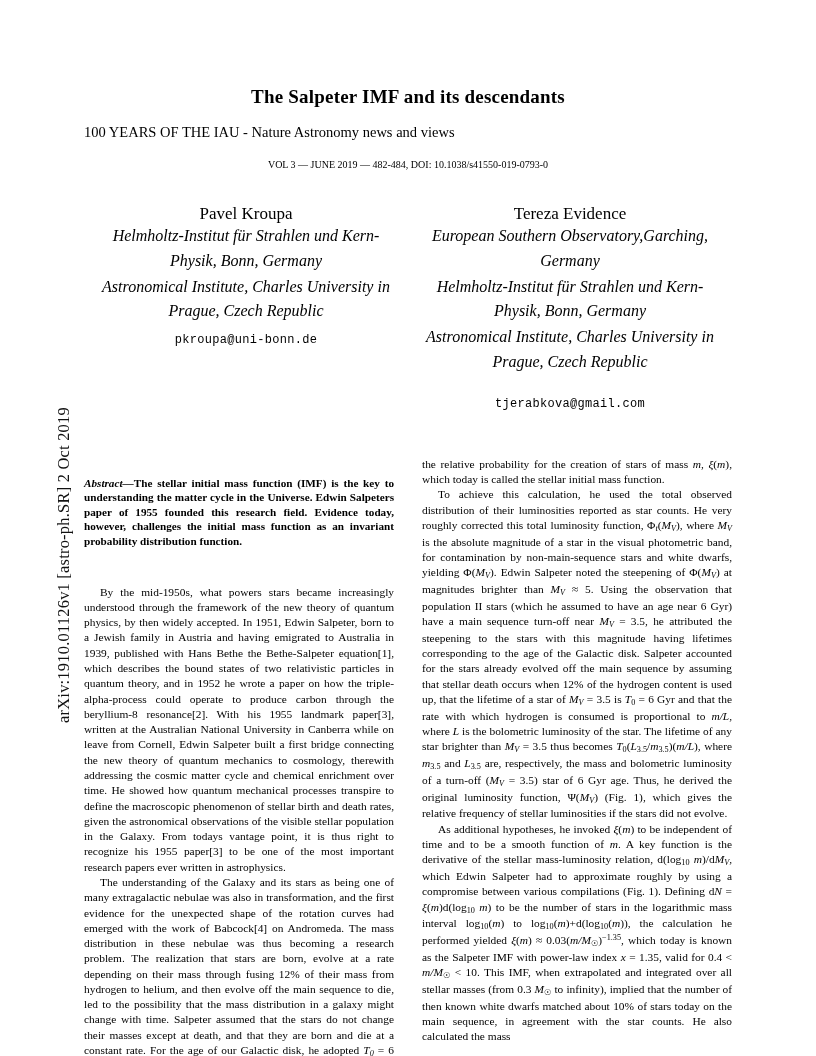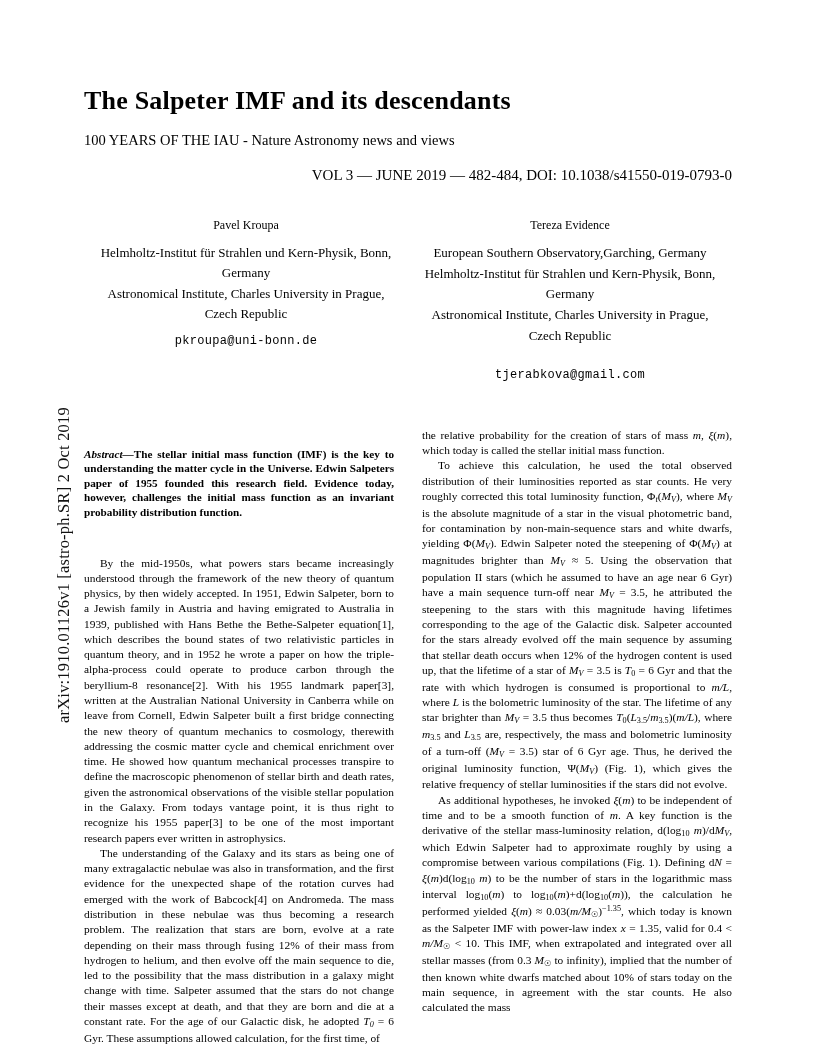--- a/index.html
+++ b/index.html
@@ -36,51 +36,51 @@
     color: #111;
     white-space: nowrap;
   }
   .content {
     position: absolute;
     left: 84px;
     top: 86px;
     width: 648px;
   }
   .title {
-    text-align: left;
+    text-align: center;
     font-weight: bold;
-    font-size: 26px;
+    font-size: 19px;
     letter-spacing: 0.2px;
     margin: 0 0 16px 0;
   }
   .subtitle {
     font-size: 14.5px;
     margin: 0 0 18px 0;
   }
   .volinfo {
-    text-align: right;
-    font-size: 15px;
+    text-align: center;
+    font-size: 10px;
     margin: 0 0 34px 0;
   }
   .authors {
     display: flex;
     width: 100%;
   }
   .author-col {
     width: 50%;
     text-align: center;
   }
   .author-name {
-    font-size: 12px;
-    margin-bottom: 10px;
+    font-size: 17px;
   }
   .affil {
-    font-size: 13px;
+    font-size: 16px;
     line-height: 1.55;
     margin: 0 10px 1px 10px;
+    font-style: italic;
   }
   .email {
     font-family: "Liberation Mono", monospace;
     font-size: 12px;
     margin-top: 9px;
     letter-spacing: 0.3px;
   }
   .email.second {
     margin-top: 22px;
   }

